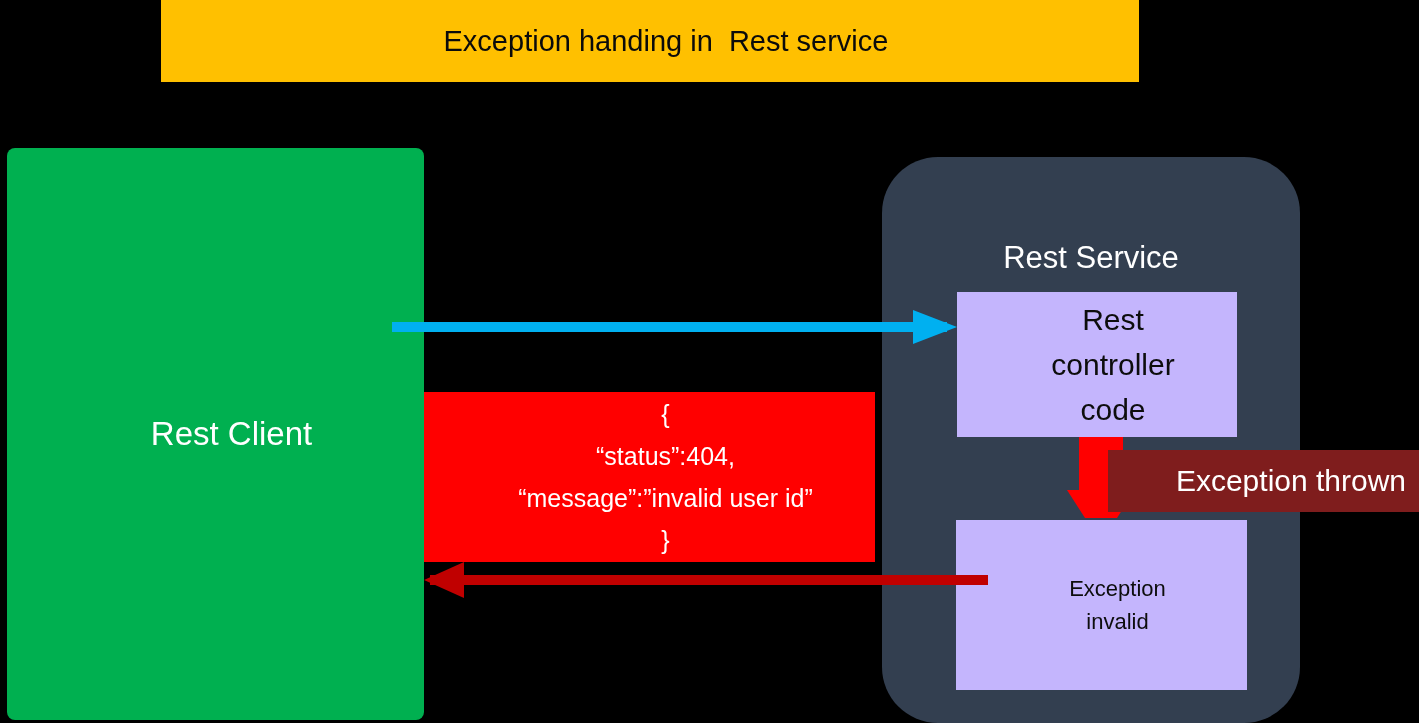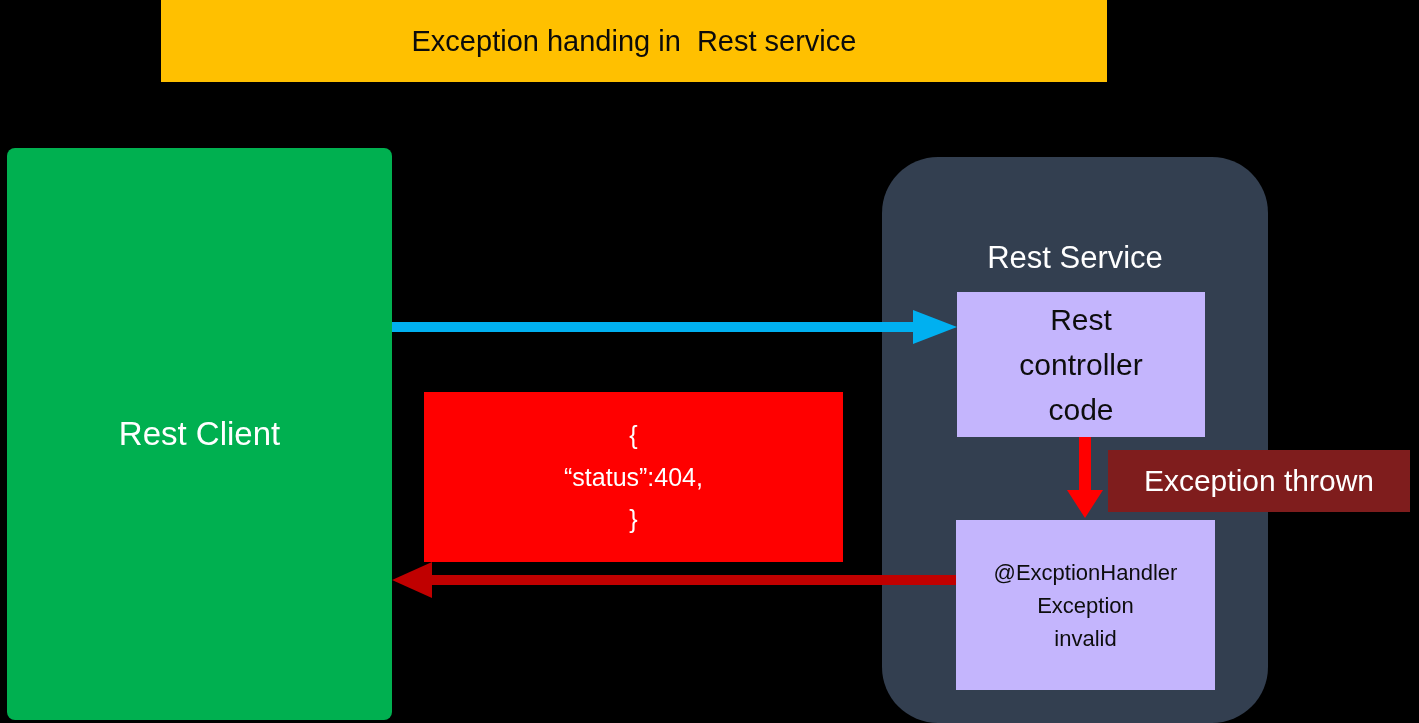--- a/index.html
+++ b/index.html
@@ -3,21 +3,21 @@
 <meta charset="utf-8">
 <style>
   html,body{margin:0;padding:0;background:#000;}
   .canvas{
     position:relative;
     width:1419px;height:723px;
     background:#000;
     overflow:hidden;
     font-family:"Liberation Sans", sans-serif;
   }
-  .abs{position:absolute;}
+  .abs{position:absolute;padding-left:32px;}
 
   .title-banner{
     left:161px;top:0;width:946px;height:82px;
     display:flex;align-items:center;justify-content:center;
     color:#0b0b0b;font-size:29px;white-space:pre;
   }
 
   .client-box{
     left:7px;top:148px;width:385px;height:572px;
     border-radius:8px;
@@ -101,31 +101,31 @@
     <div class="service-label">Rest Service</div>
   </div>
 
   <div class="abs white-node controller-box">
     <span>Rest</span>
     <span>controller</span>
     <span>code</span>
   </div>
 
   <div class="abs white-node handler-box">
-    <span>@ExcptionHandler</span>
     <span>Exception</span>
     <span>invalid</span>
   </div>
 
   <div class="abs request-shaft" style="background-color: rgb(0, 176, 240);"></div>
   <div class="abs request-head" style="border-left-color: rgb(0, 176, 240);"></div>
 
   <div class="abs payload-box" style="background-color: rgb(255, 0, 0);">
     <div>{</div>
     <div>“status”:404,</div>
+    <div>“message”:”invalid user id”</div>
     <div>}</div>
   </div>
 
   <div class="abs exception-shaft" style="background-color: rgb(255, 0, 0);"></div>
   <div class="abs exception-head" style="border-top-color: rgb(255, 0, 0);"></div>
 
   <div class="abs thrown-label" style="background-color: #7f1d1d;">
     <span>Exception thrown</span>
   </div>
 

